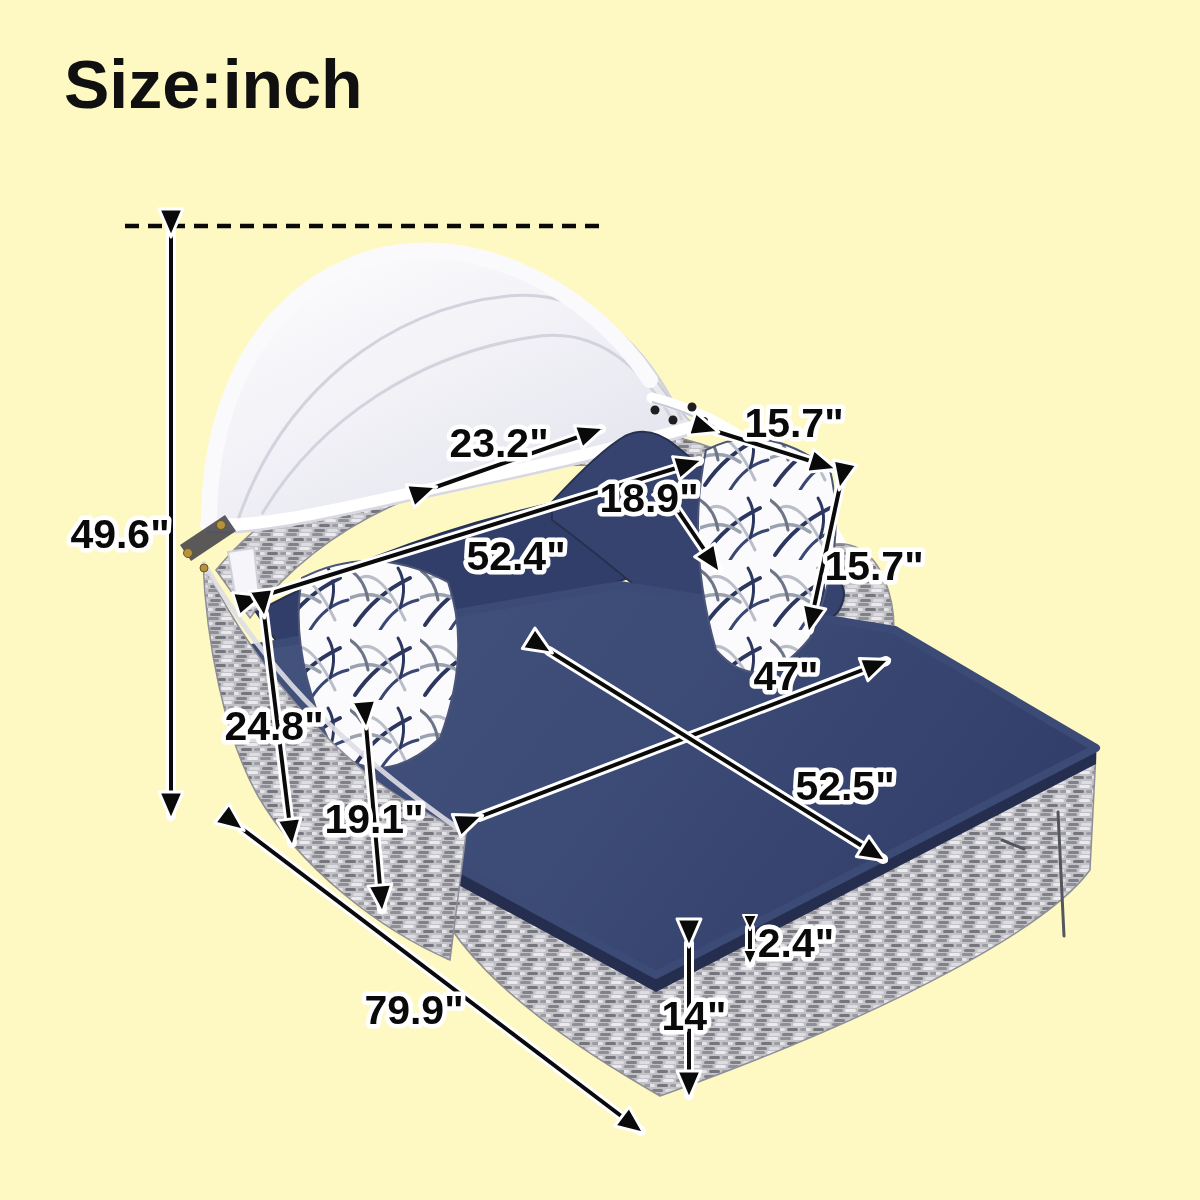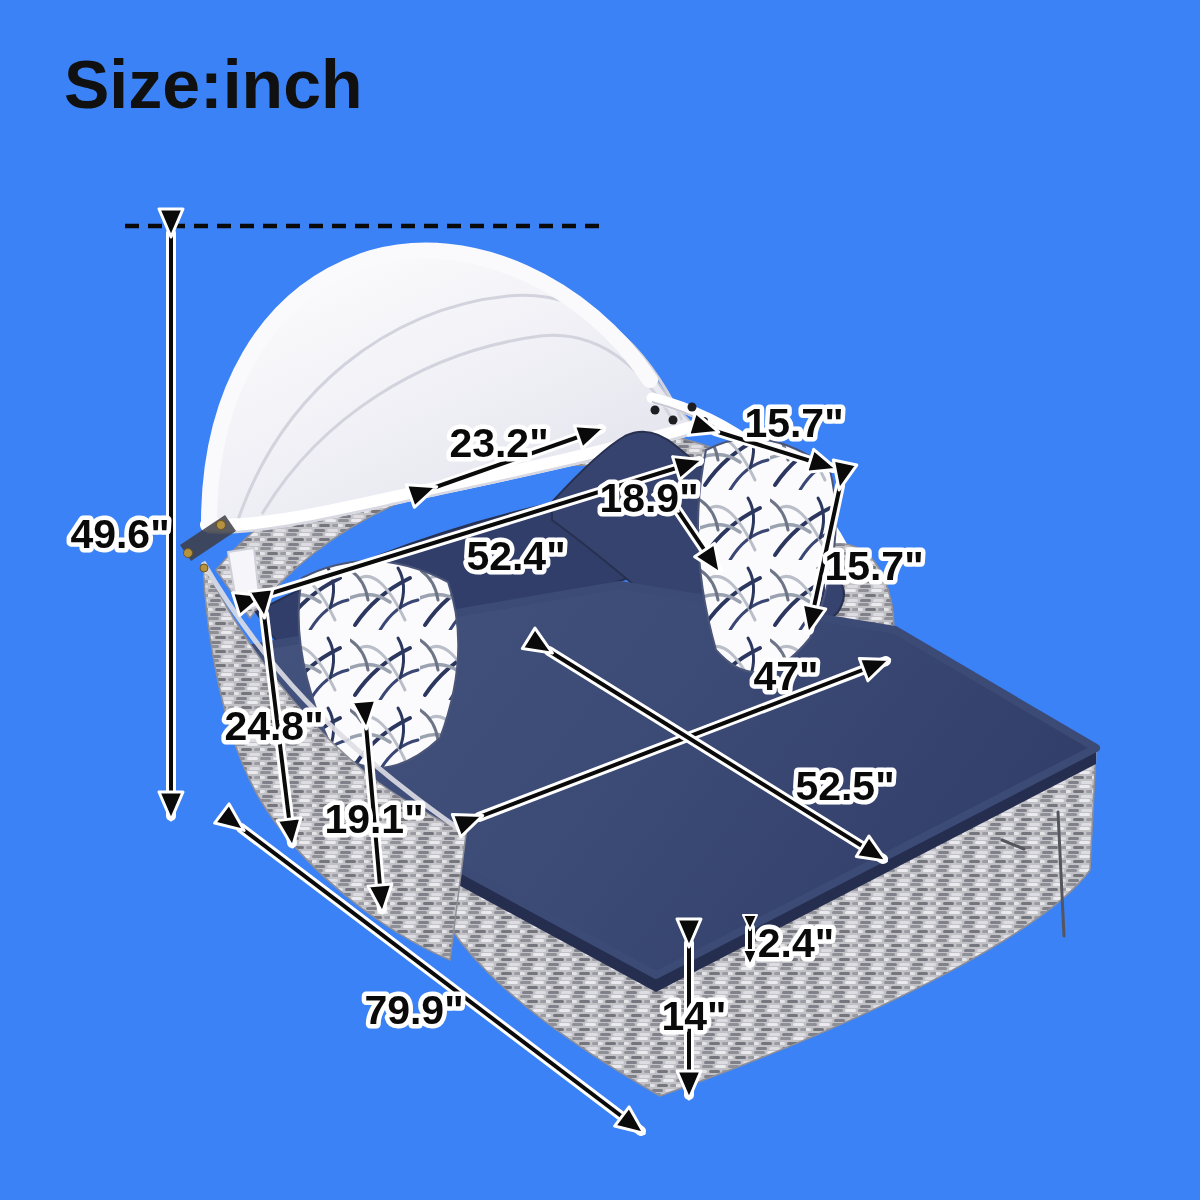--- a/index.html
+++ b/index.html
@@ -1,16 +1,16 @@
 <!DOCTYPE html>
 <html><head>
 <meta charset="utf-8">
 <style>
   html,body{margin:0;padding:0;background:#ffffff;}
-  .stage{position:relative;width:1200px;height:1200px;background:#3b82f6;overflow:hidden;
+  .stage{position:relative;width:1200px;height:1200px;background:#fef9c3;overflow:hidden;
          font-family:"Liberation Sans",sans-serif;}
   svg{display:block;}
   .title{font-family:"Liberation Sans",sans-serif;font-weight:bold;font-size:68px;fill:#101010;letter-spacing:0px;}
   .dim{font-family:"Liberation Sans",sans-serif;font-weight:bold;font-size:41px;fill:#0a0a0a;
        stroke:#ffffff;stroke-width:9px;paint-order:stroke;stroke-linejoin:round;text-anchor:middle;}
   .cas{stroke:#ffffff;stroke-width:10;fill:none;stroke-linecap:round;}
   .arr{stroke:#0a0a0a;stroke-width:4;fill:none;}
   .dash{stroke:#0a0a0a;stroke-width:4.5;stroke-dasharray:14 9;fill:none;}
   .wick-edge{stroke:#8f8f97;stroke-width:1.5;}
   .seam{stroke:#55555e;stroke-width:3;stroke-linecap:round;fill:none;}

